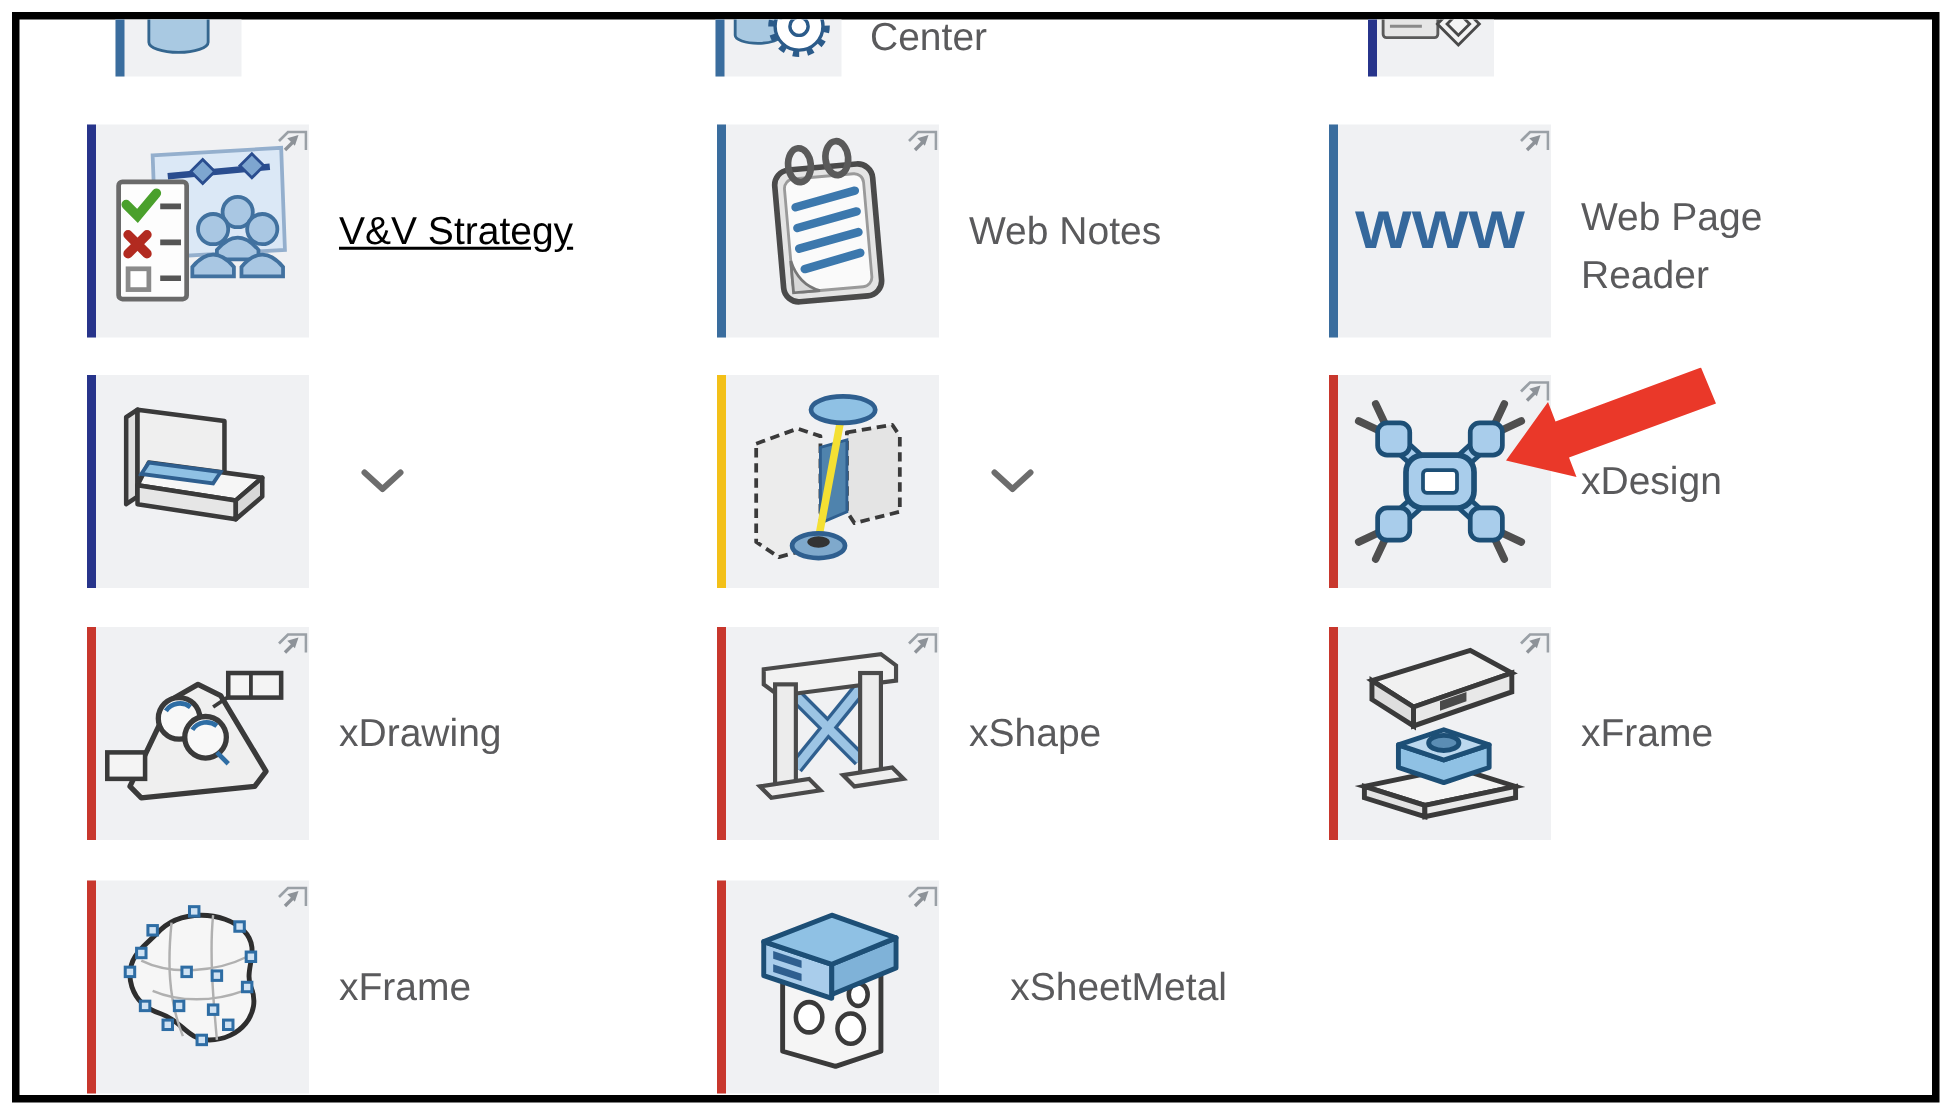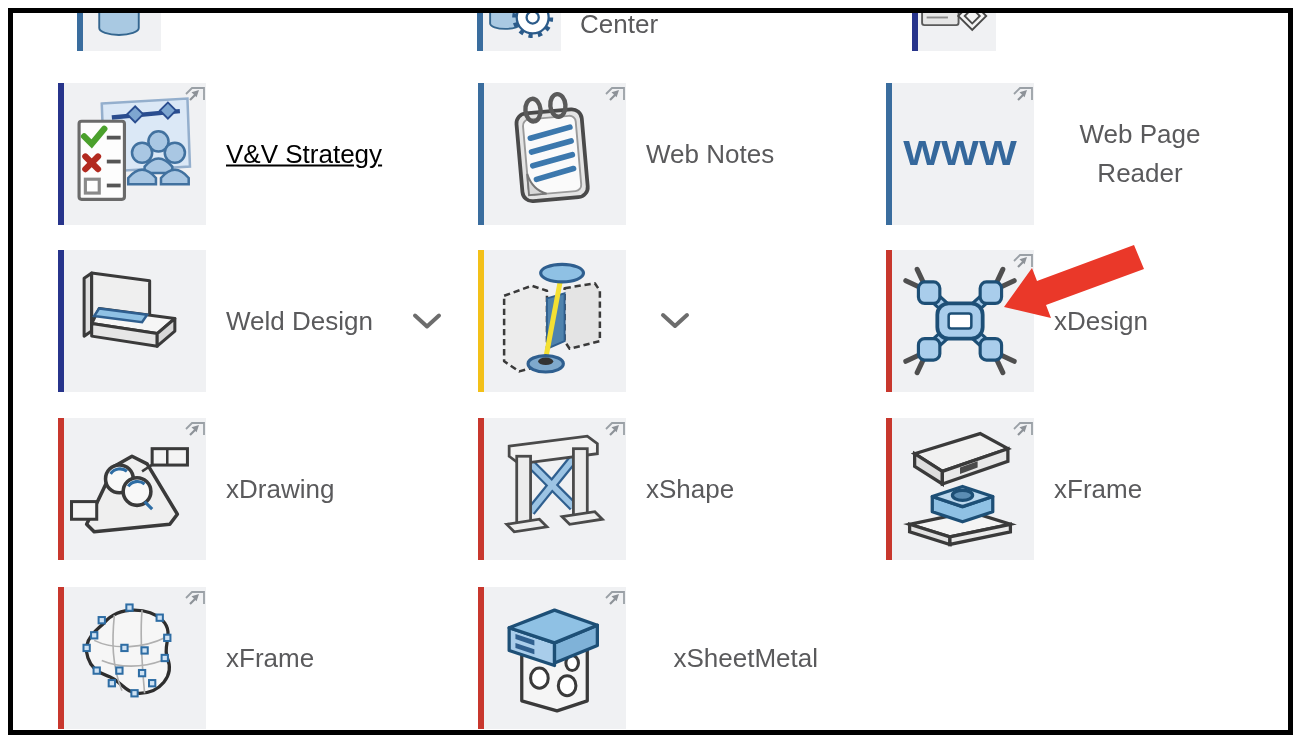--- a/index.html
+++ b/index.html
@@ -308,36 +308,35 @@
       <div class="stripe" style="background: rgb(58, 109, 158);"></div>
       <svg class="app-icon">
               <use href="#sym-www"></use>
             </svg>
       <svg class="popout" width="23" height="23" viewBox="0 0 23 23">
         <path d="M4 10 L10 4 H22 V16" fill="none" stroke="#9aa0a6" stroke-width="1.8"></path>
         <line x1="8" y1="16" x2="14" y2="10" stroke="#8d9298" stroke-width="2.2"></line>
         <path d="M17 6 L9.5 8.2 L14.6 13.2 Z" fill="#8d9298"></path>
       </svg>
     </div>
-    <div class="label-wrap" style="left: 1041px; top: 141px; text-align: center;">
+    <div class="label-wrap" style="left: 1041px; top: 151px;">
       <span class="label" style="color: rgb(90, 90, 92);">Web Page Reader</span>
 
     </div>
   </div>
 
   <div>
     <div class="tile" style="left: 45px; top: 237px; background: rgb(240, 241, 243);">
       <div class="stripe" style="background: rgb(39, 52, 139);"></div>
       <svg class="app-icon">
               <use href="#sym-weld-beam"></use>
             </svg>
 
     </div>
     <div class="label-wrap" style="left: 213px; top: 308px;">
-      <span class="label" style="color: rgb(90, 90, 92);">Weld Design</span>
       <svg class="chevron" width="30" height="18" viewBox="0 0 30 18">
         <polyline points="3,3 15,14 27,3" fill="none" stroke="#6d6d6d" stroke-width="4" stroke-linecap="round" stroke-linejoin="round"></polyline>
       </svg>
     </div>
   </div>
 
   <div>
     <div class="tile" style="left: 465px; top: 237px; background: rgb(240, 241, 243);">
       <div class="stripe" style="background: rgb(243, 192, 24);"></div>
       <svg class="app-icon">

